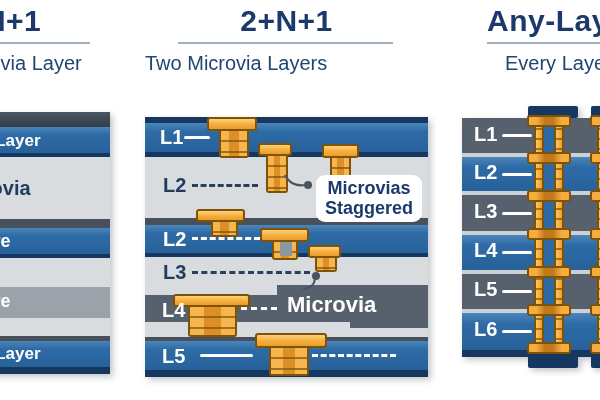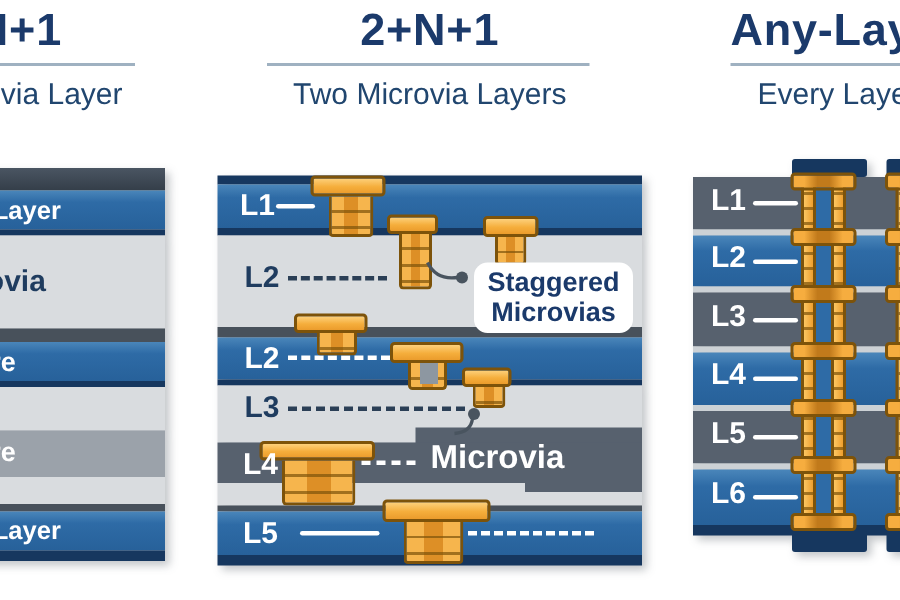--- a/index.html
+++ b/index.html
@@ -79,21 +79,21 @@
 
     <div class="lab w" style="left:-145px;top:131px;width:270px;text-align:center;font-size:17px;">Signal Layer</div>
     <div class="lab n" style="left:-145px;top:177px;width:270px;text-align:center;font-size:20px;">Microvia</div>
     <div class="lab w" style="left:-145px;top:231px;width:270px;text-align:center;font-size:18px;">Core</div>
     <div class="lab w" style="left:-145px;top:291px;width:270px;text-align:center;font-size:18px;">Core</div>
     <div class="lab w" style="left:-145px;top:344px;width:270px;text-align:center;font-size:17px;">Signal Layer</div>
   </div>
 
   <div class="abs title" style="left:145px;top:4px;width:283px;text-align:center;">2+N+1</div>
   <div class="abs divider" style="left:178px;top:42px;width:215px;"></div>
-  <div class="abs subtitle" style="left:145px;top:52px;width:283px;text-align:center;">Two Microvia Layers</div>
+  <div class="abs subtitle" style="left:145px;top:52px;width:283px;text-align:left;">Two Microvia Layers</div>
 
   <div class="colwrap">
 
     <div class="band navyE" style="left:145px;top:117px;width:283px;height:6px;"></div>
     <div class="band blue" style="left:145px;top:123px;width:283px;height:29px;"></div>
     <div class="band navyE" style="left:145px;top:152px;width:283px;height:5px;"></div>
     <div class="band lgray" style="left:145px;top:157px;width:283px;height:61px;"></div>
     <div class="band sep" style="left:145px;top:218px;width:283px;height:7px;"></div>
     <div class="band blue" style="left:145px;top:225px;width:283px;height:28px;"></div>
     <div class="band navyE" style="left:145px;top:253px;width:283px;height:4px;"></div>
@@ -145,22 +145,22 @@
     <div class="lab w" style="left:163px;top:228px;font-size:20px;">L2</div>
     <div class="lab n" style="left:163px;top:261px;font-size:20px;">L3</div>
     <div class="lab w" style="left:162px;top:299px;font-size:20px;">L4</div>
     <div class="lab w" style="left:162px;top:345px;font-size:20px;">L5</div>
 
     <svg style="left:283px;top:172px;" width="26" height="18">
       <path d="M2,3 Q8,15 22,13" stroke="#49545f" stroke-width="2.2" fill="none"></path>
     </svg>
     <div class="dot" style="left:304px;top:181px;"></div>
     <div class="calloutbox" style="left:316px;top:175px;">
+      <div>Microvias</div>
       <div>Staggered</div>
-      <div>Microvias</div>
     </div>
 
     <div class="dot" style="left:312px;top:272px;"></div>
     <svg style="left:301px;top:277px;" width="16" height="16">
       <path d="M14,2 Q13,11 2,12" stroke="#49545f" stroke-width="2.2" fill="none"></path>
     </svg>
     <div class="bigcallout" style="left:287px;top:292px;">Microvia</div>
   </div>
 
   <div class="abs title" style="left:487px;top:4px;">Any-Layer</div>

